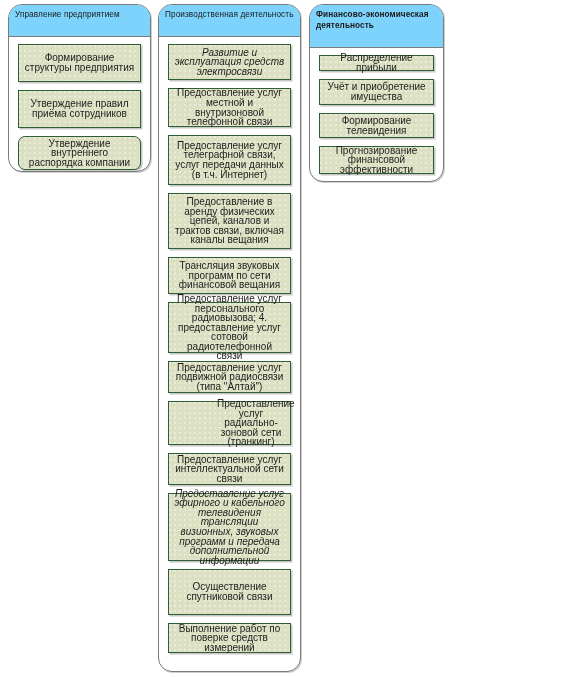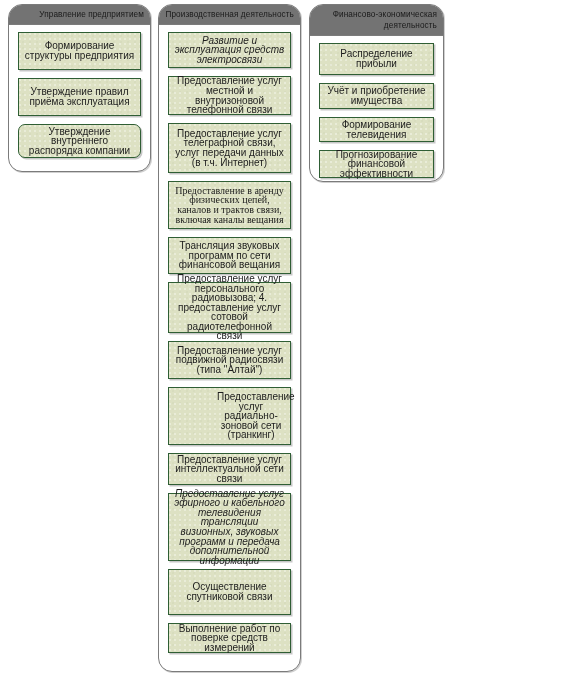--- a/index.html
+++ b/index.html
@@ -29,27 +29,27 @@
     box-sizing: border-box;
     border: 1px solid #7b7b7b;
     border-radius: 14px;
     background: #ffffff;
     box-shadow: 1px 1px 0 rgba(120,120,120,0.35);
   }
 
   .group-header {
     box-sizing: border-box;
     border-bottom: 1px solid #7b7b7b;
-    text-align: right;
+    text-align: left;
     font-size: 8.2px;
     line-height: 11px;
     color: #1a1a1a;
-    padding: 4px 6px 4px 6px;
+    padding: 4px 6px 16px 6px;
     letter-spacing: 0.1px;
-    background: #737373;
+    background: #7dd3fc;
     border-top-left-radius: 13px;
     border-top-right-radius: 13px;
   }
 
   .group-body {
     box-sizing: border-box;
     padding: 7px 9px 9px 9px;
   }
 
   
@@ -74,67 +74,67 @@
   }
   .node:last-child { margin-bottom: 0; }
 
   .node span { display: block; width: 100%; }
 
   
   #group-management      { left: 8px;   top: 4px;   width: 143px; height: 168px; }
   #group-production      { left: 158px; top: 4px;   width: 143px; height: 668px; }
   #group-finance         { left: 309px; top: 4px;   width: 135px; height: 178px; }
 
-  #group-finance .group-header { line-height: 11px; }
+  #group-finance .group-header { line-height: 11px; font-weight: bold; }
 </style>
 </head>
 <body>
 
 <div class="diagram">
 
   <div class="group" id="group-management">
     <div class="group-header">Управление предприятием</div>
     <div class="group-body">
       <div class="node" style="height:38px;">
         <span>Формирование структуры предприятия</span>
       </div>
       <div class="node" style="height:38px;">
-        <span>Утверждение правил приёма эксплуатация</span>
+        <span>Утверждение правил приёма сотрудников</span>
       </div>
       <div class="node" style="height:34px;border-radius:7px;">
         <span>Утверждение внутреннего распорядка компании</span>
       </div>
     </div>
   </div>
 
   <div class="group" id="group-production">
     <div class="group-header">Производственная деятельность</div>
     <div class="group-body">
       <div class="node" style="height:36px;font-style:italic;">
         <span>Развитие и эксплуатация средств электросвязи</span>
       </div>
       <div class="node" style="height:39px;">
         <span>Предоставление услуг местной и внутризоновой телефонной связи</span>
       </div>
       <div class="node" style="height:50px;">
         <span>Предоставление услуг телеграфной связи, услуг передачи данных (в т.ч. Интернет)</span>
       </div>
-      <div class="node" style="height:48px;font-family:Liberation Serif, serif;">
+      <div class="node" style="height:56px;">
         <span>Предоставление в аренду физических цепей, каналов и трактов связи, включая каналы вещания</span>
       </div>
       <div class="node" style="height:37px;">
         <span>Трансляция звуковых программ по сети финансовой вещания</span>
       </div>
       <div class="node" style="height:51px;">
         <span>Предоставление услуг персонального радиовызова; 4. предоставление услуг сотовой радиотелефонной связи</span>
       </div>
-      <div class="node" style="height:38px;">
+      <div class="node" style="height:32px;">
         <span>Предоставление услуг подвижной радиосвязи (типа "Алтай")</span>
       </div>
-      <div class="node" style="height:58px;padding-left:48px;">
+      <div class="node" style="height:44px;padding-left:48px;">
         <span>Предоставление услуг радиально-зоновой сети (транкинг)</span>
       </div>
       <div class="node" style="height:32px;">
         <span>Предоставление услуг интеллектуальной сети связи</span>
       </div>
       <div class="node" style="height:68px;font-style:italic;">
         <span>Предоставление услуг эфирного и кабельного телевидения трансляции визионных, звуковых программ и передача дополнительной информации</span>
       </div>
       <div class="node" style="height:46px;">
         <span>Осуществление спутниковой связи</span>
@@ -142,21 +142,21 @@
       <div class="node" style="height:30px;">
         <span>Выполнение работ по поверке средств измерений</span>
       </div>
 
     </div>
   </div>
 
   <div class="group" id="group-finance">
     <div class="group-header">Финансово-экономическая деятельность</div>
     <div class="group-body">
-      <div class="node" style="height:32px;">
+      <div class="node" style="height:16px;">
         <span>Распределение прибыли</span>
       </div>
       <div class="node" style="height:26px;">
         <span>Учёт и приобретение имущества</span>
       </div>
       <div class="node" style="height:25px;">
         <span>Формирование телевидения</span>
       </div>
       <div class="node" style="height:28px;">
         <span>Прогнозирование финансовой эффективности</span>

